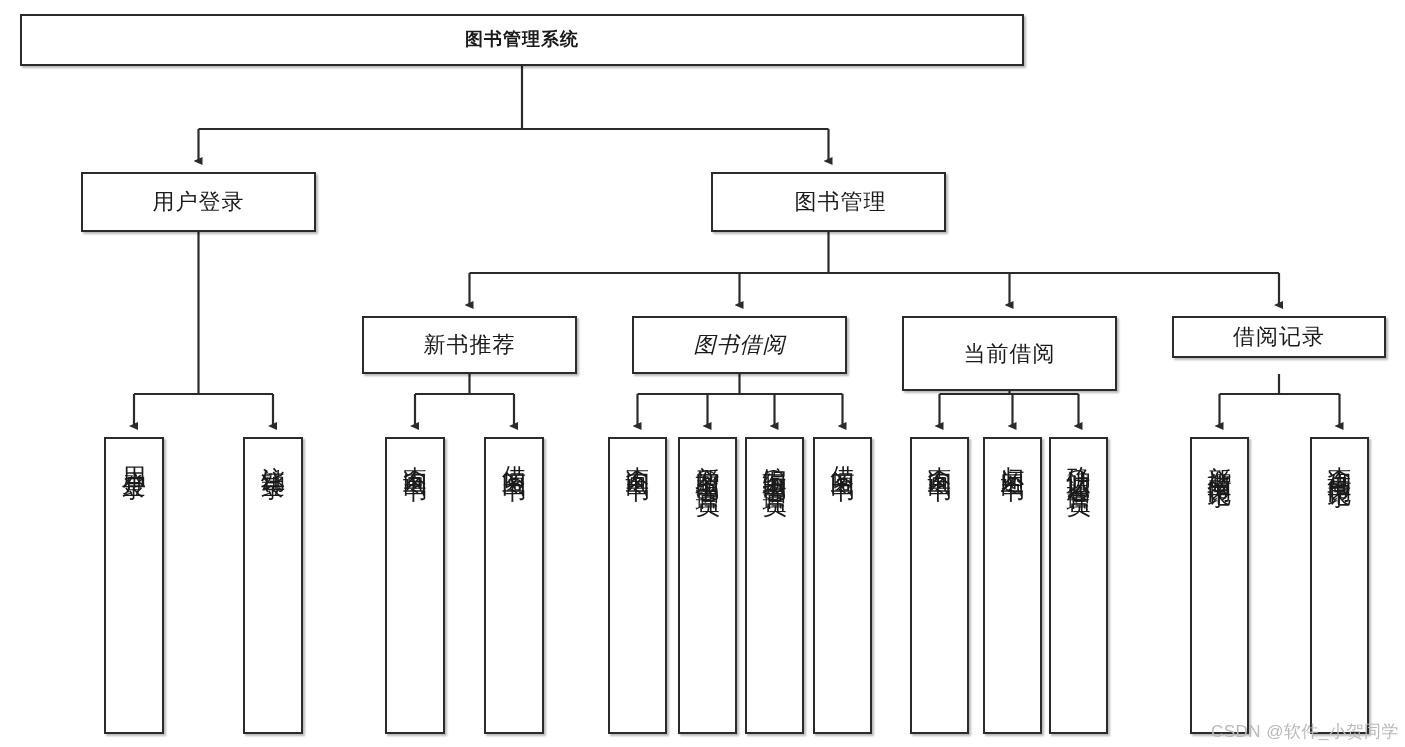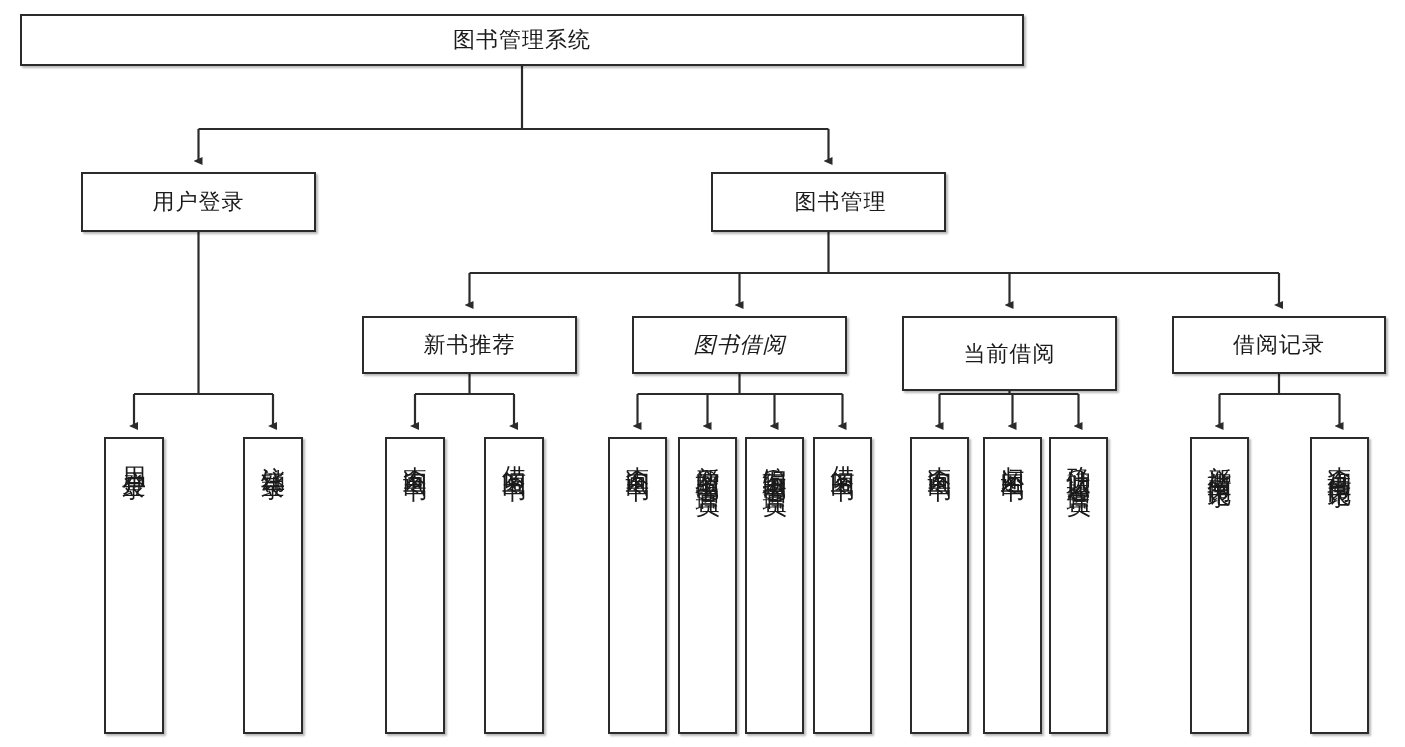--- a/index.html
+++ b/index.html
@@ -35,21 +35,21 @@
     display:block;
     text-align:center;
     line-height:1.18;
   }
   
   .node.horiz .lbl{
     font-size:22px;
     letter-spacing:1px;
     white-space:nowrap;
   }
-  .node.root .lbl{ font-size:22px; }
+  .node.root .lbl{ font-size:18px;font-weight:bold; }
   
   .node.vert{
     align-items:flex-start;
     padding-top:8px;
   }
   .node.vert .lbl{
     writing-mode:vertical-rl;
     text-orientation:upright;
     font-size:24px;
     line-height:1.0;
@@ -127,21 +127,21 @@
       </div>
       <div class="node horiz" style="left: 362px; top: 316px; width: 215px; height: 58px;">
         <span class="lbl">新书推荐</span>
       </div>
       <div class="node horiz" style="left: 632px; top: 316px; width: 215px; height: 58px; font-style: italic;">
         <span class="lbl">图书借阅</span>
       </div>
       <div class="node horiz" style="left: 902px; top: 316px; width: 215px; height: 75px;">
         <span class="lbl">当前借阅</span>
       </div>
-      <div class="node horiz" style="left: 1172px; top: 316px; width: 214px; height: 58px;">
+      <div class="node horiz" style="left: 1172px; top: 316px; width: 214px; height: 42px;">
         <span class="lbl">借阅记录</span>
       </div>
       <div class="node vert" style="left: 104px; top: 437px; width: 60px; height: 297px;">
         <span class="lbl">用户登录</span>
       </div>
       <div class="node vert" style="left: 243px; top: 437px; width: 60px; height: 297px;">
         <span class="lbl">注销登录</span>
       </div>
       <div class="node vert" style="left: 385px; top: 437px; width: 60px; height: 297px;">
         <span class="lbl">查询图书</span>
@@ -171,13 +171,14 @@
         <span class="lbl">确认归还（管理员）</span>
       </div>
       <div class="node vert" style="left: 1190px; top: 437px; width: 59px; height: 297px;">
         <span class="lbl">新增借阅记录</span>
       </div>
       <div class="node vert" style="left: 1310px; top: 437px; width: 59px; height: 297px;">
         <span class="lbl">查询借阅记录</span>
       </div>
     </div>
 
+  <div class="watermark">CSDN @软件_小贺同学</div>
 </div>
 
 </body></html>

